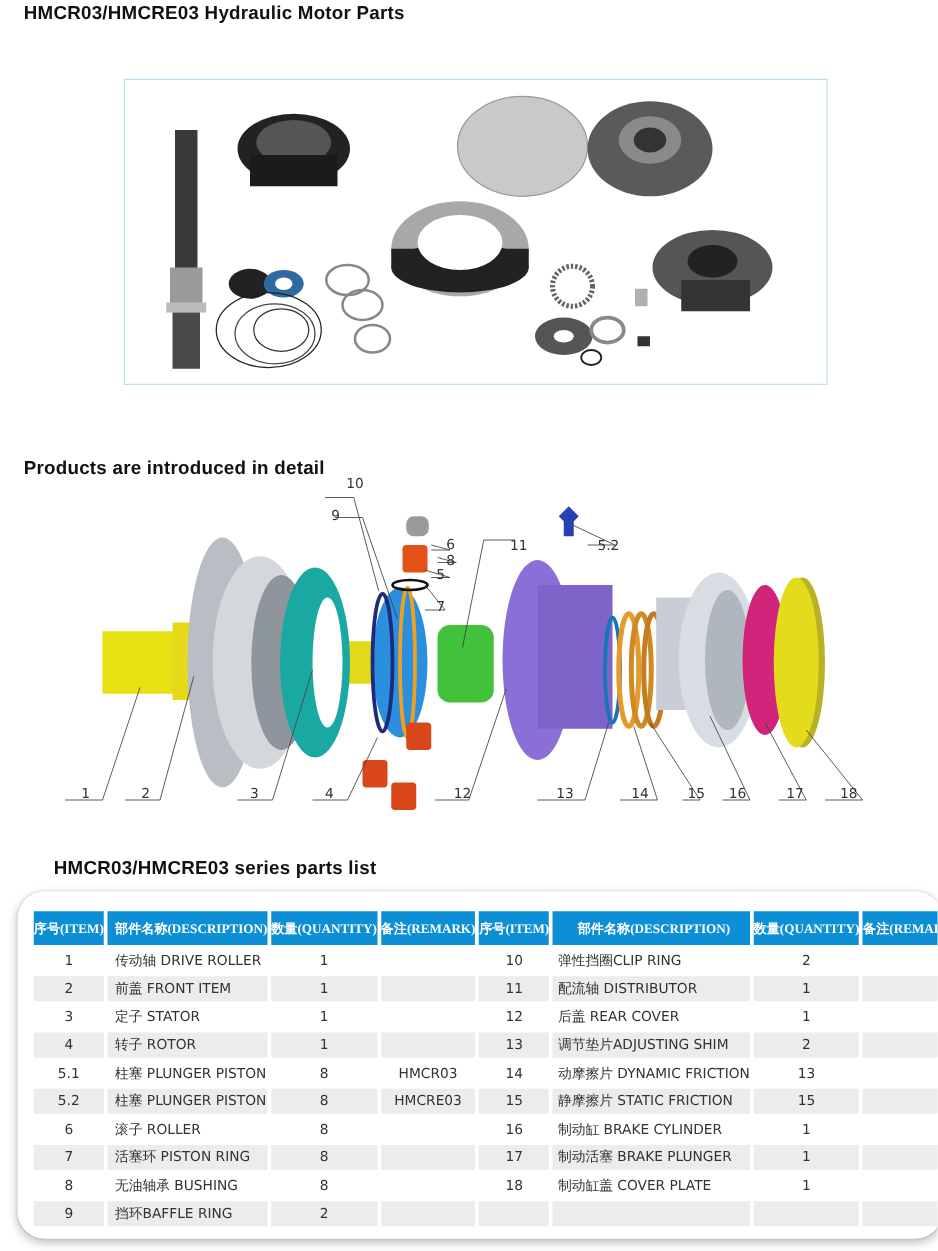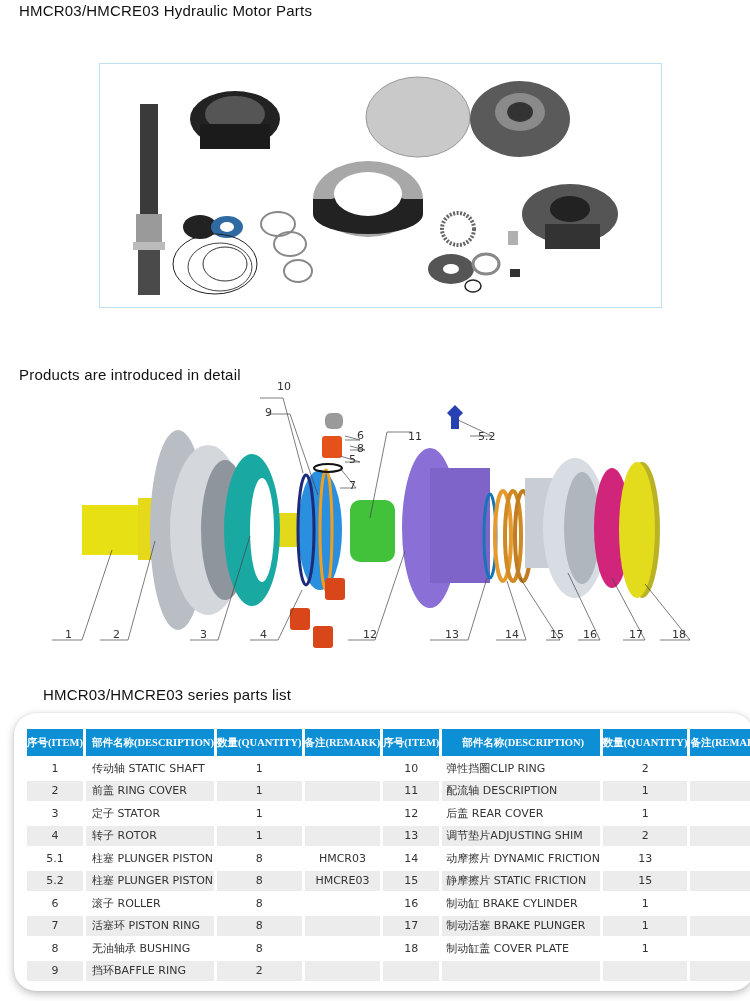--- a/index.html
+++ b/index.html
@@ -1,17 +1,17 @@
 <!DOCTYPE html>
 <html><head>
 <meta charset="utf-8">
 <style>
   html,body{margin:0;padding:0;background:#ffffff;}
   body{width:750px;height:1001px;position:relative;overflow:hidden;font-family:"Liberation Sans","DejaVu Sans",sans-serif;color:#1a1a1a;}
-  .h-title{position:absolute;left:19px;font-size:15px;letter-spacing:0.2px;color:#111;font-weight:normal;margin:0;white-space:nowrap;}
+  .h-title{position:absolute;left:19px;font-size:15px;letter-spacing:0.2px;color:#111;font-weight:bold;margin:0;white-space:nowrap;}
   #t1{top:2px;}
   #t2{top:366px;}
   #t3{top:686px;margin-left:24px;}
 
   
   .photo-frame{position:absolute;left:99px;top:63px;width:563px;height:245px;border:1px solid #bfe0f0;background:#fff;box-sizing:border-box;}
   .photo-frame svg{position:absolute;left:0;top:0;}
 
   
   .diagram{position:absolute;left:0;top:378px;width:750px;height:285px;}
@@ -189,35 +189,35 @@
         <th class="c-rem">备注(REMARK)</th>
         <th class="c-item2">序号(ITEM)</th>
         <th class="c-desc2" style="text-align:center">部件名称(DESCRIPTION)</th>
         <th class="c-qty2">数量(QUANTITY)</th>
         <th class="c-rem2">备注(REMARK)</th>
       </tr>
     </thead>
     <tbody>
       <tr>
         <td class="c-item">1</td>
-        <td class="c-desc">传动轴 STATIC SHAFT</td>
+        <td class="c-desc">传动轴 DRIVE ROLLER</td>
         <td class="c-qty">1</td>
         <td class="c-rem"></td>
         <td class="c-item2">10</td>
         <td class="c-desc2">弹性挡圈CLIP RING</td>
         <td class="c-qty2">2</td>
         <td class="c-rem2"></td>
       </tr>
       <tr class="alt">
         <td class="c-item">2</td>
-        <td class="c-desc">前盖 RING COVER</td>
+        <td class="c-desc">前盖 FRONT ITEM</td>
         <td class="c-qty">1</td>
         <td class="c-rem"></td>
         <td class="c-item2">11</td>
-        <td class="c-desc2">配流轴 DESCRIPTION</td>
+        <td class="c-desc2">配流轴 DISTRIBUTOR</td>
         <td class="c-qty2">1</td>
         <td class="c-rem2"></td>
       </tr>
       <tr>
         <td class="c-item">3</td>
         <td class="c-desc">定子 STATOR</td>
         <td class="c-qty">1</td>
         <td class="c-rem"></td>
         <td class="c-item2">12</td>
         <td class="c-desc2">后盖 REAR COVER</td>

